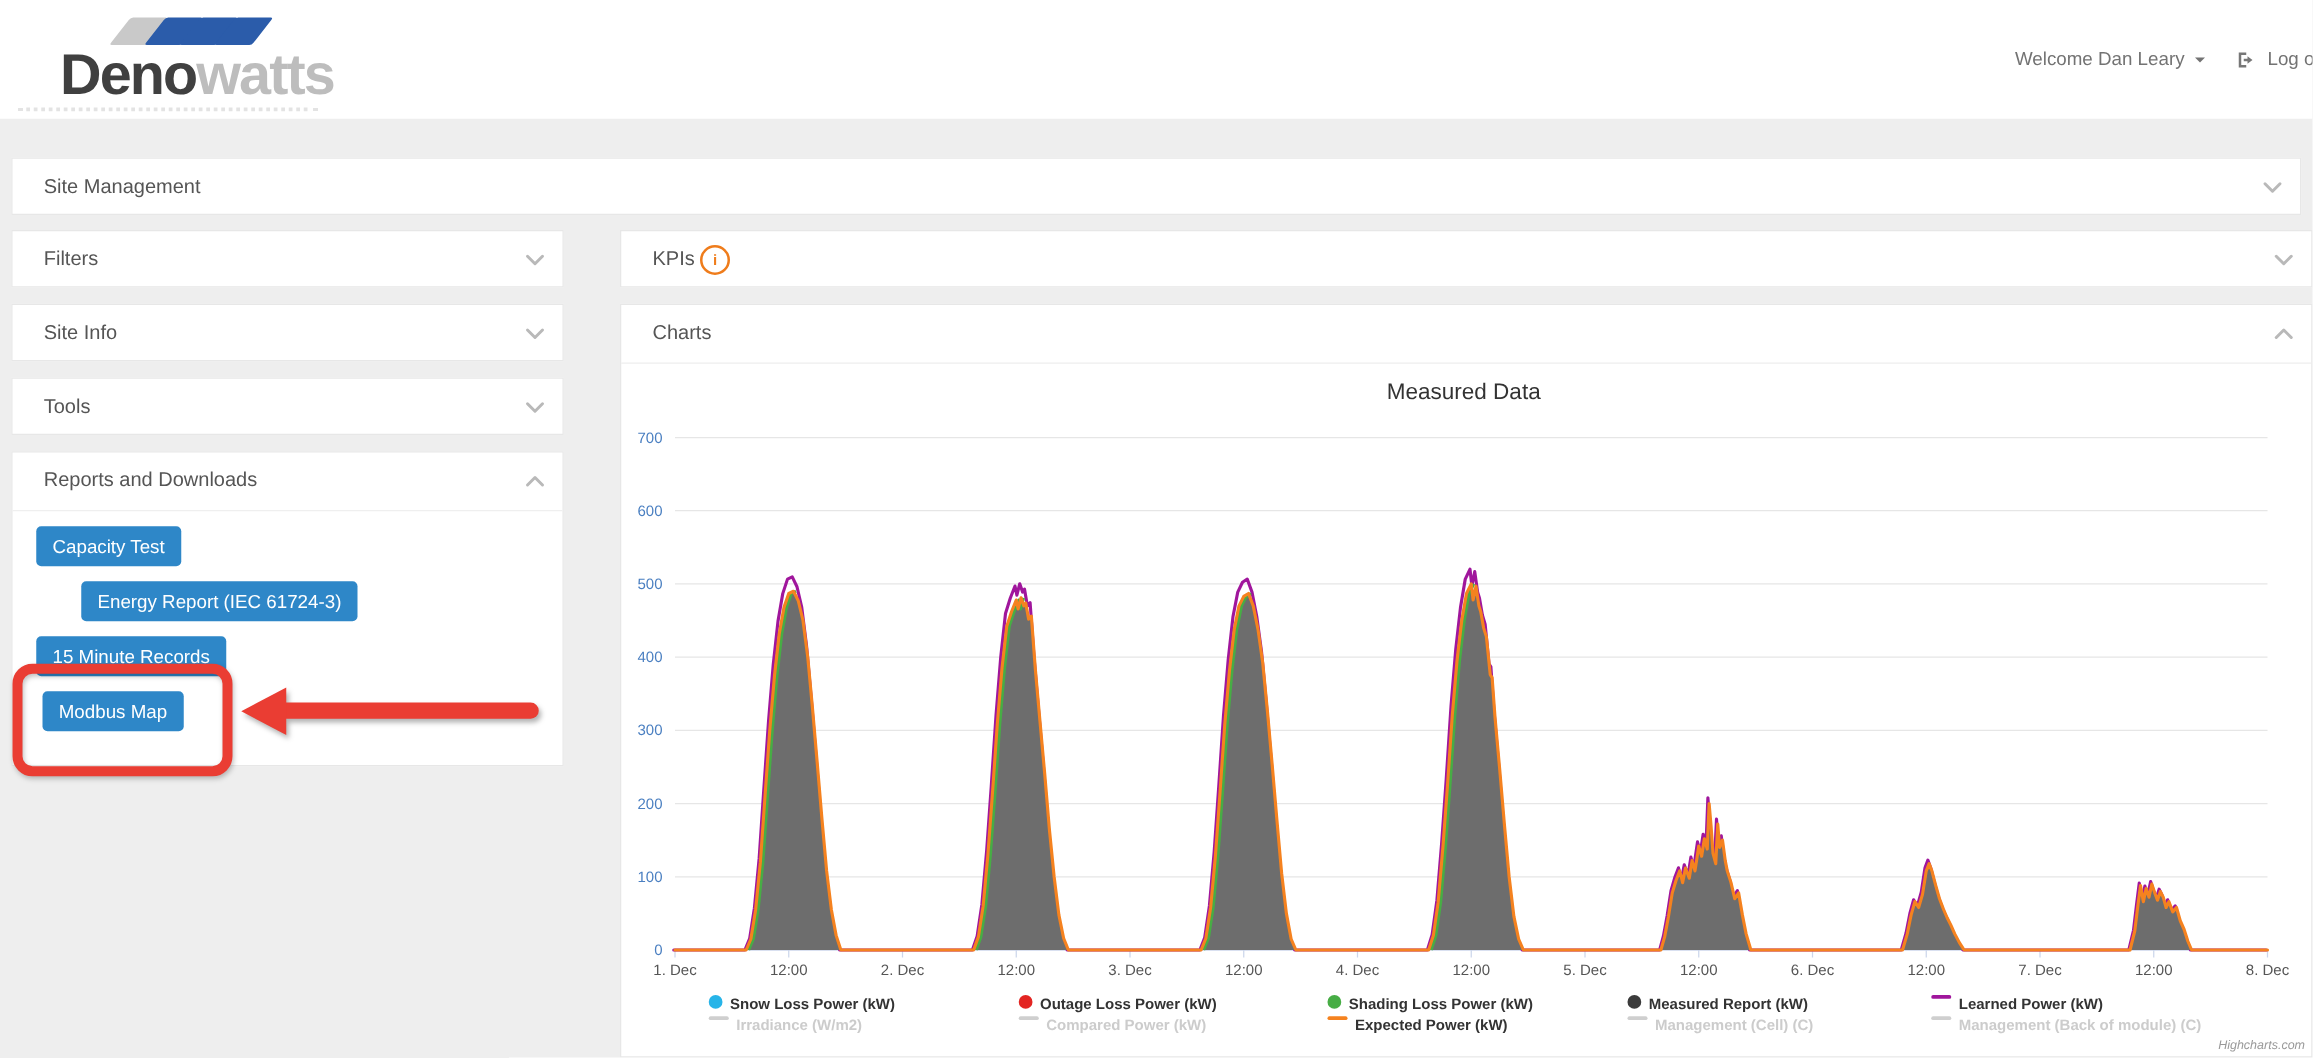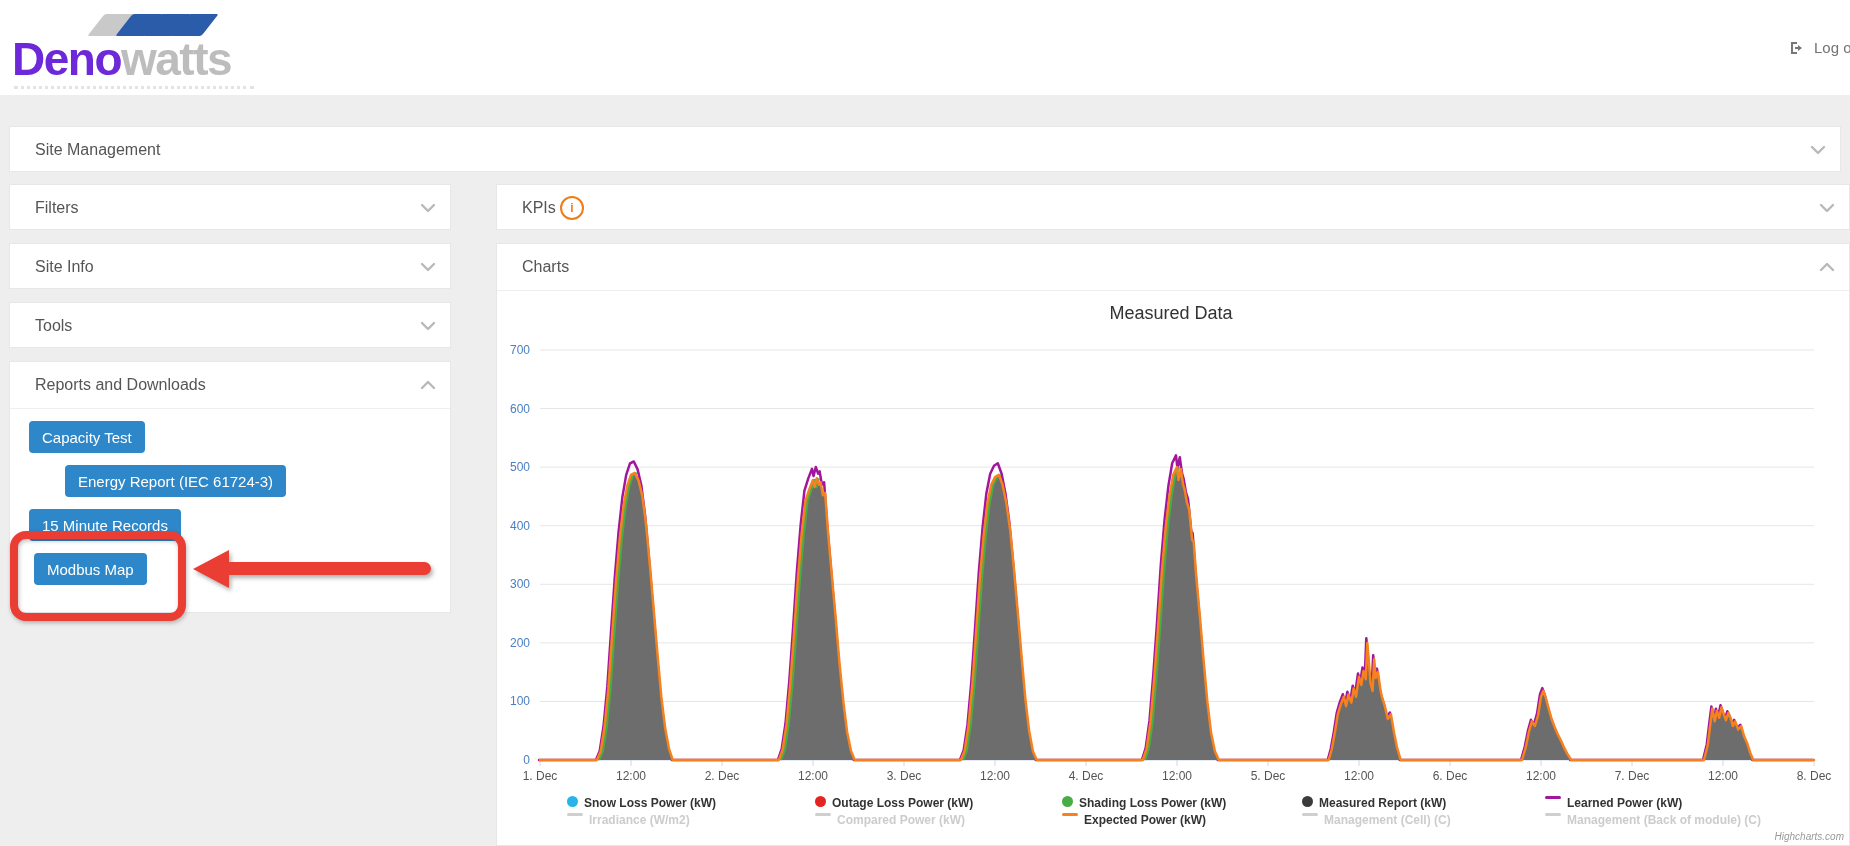--- a/index.html
+++ b/index.html
@@ -6,21 +6,21 @@
   body{
     width:1850px;height:846px;position:relative;overflow:hidden;
     background:#eeeeee;font-family:"Liberation Sans",sans-serif;
     -webkit-font-smoothing:antialiased;
   }
   
   .header{position:absolute;left:0;top:0;width:1850px;height:95px;background:#ffffff;}
   .logo{position:absolute;left:12px;top:10px;width:250px;height:80px;cursor:pointer;}
   .logo-slash{position:absolute;top:4px;width:30px;height:22px;transform:skewX(-38deg);border-radius:2px;}
   .logo-text{position:absolute;left:0;top:26px;font-size:46px;font-weight:800;letter-spacing:-1.5px;line-height:1;}
-  .logo-deno{color:#6d28d9;}
+  .logo-deno{color:#404040;margin-left:36px;}
   .logo-watts{color:#bdbdbd;}
   .logo-dash{position:absolute;left:2px;top:76px;width:240px;border-bottom:3px dotted #e3e3e3;}
   .main-nav{position:absolute;left:268px;top:0;height:95px;display:flex;align-items:center;gap:50px;}
   .nav-item{font-size:15px;color:#737373;cursor:pointer;white-space:nowrap;display:flex;align-items:center;gap:7px;}
   .nav-item sup{font-size:10px;}
   .caret{width:0;height:0;border-left:4px solid transparent;border-right:4px solid transparent;border-top:4px solid #737373;display:inline-block;}
   .welcome{position:absolute;left:1612px;top:0;height:95px;display:flex;align-items:center;gap:8px;font-size:15px;color:#737373;cursor:pointer;}
   .logout{position:absolute;left:1789px;top:0;height:95px;display:flex;align-items:center;gap:9px;font-size:15px;color:#737373;cursor:pointer;white-space:nowrap;}
   
   .panel{position:absolute;background:#ffffff;border:1px solid #e7e7e7;box-sizing:border-box;}
@@ -55,20 +55,24 @@
 <body>
 
 <div class="header">
   <div class="logo">
     <span class="logo-slash" style="left:84px;background:#c9c9c9;"></span>
     <span class="logo-slash" style="left:112px;background:#2b5caa;"></span>
     <span class="logo-slash" style="left:140px;background:#2b5caa;"></span>
     <span class="logo-slash" style="left:168px;background:#2b5caa;"></span>
     <div class="logo-text"><span class="logo-deno">Deno</span><span class="logo-watts">watts</span></div>
     <div class="logo-dash"></div>
+  </div>
+  <div class="welcome">
+    <span>Welcome Dan Leary</span>
+    <span class="caret"></span>
   </div>
   <div class="logout">
     <svg width="16" height="16" viewBox="0 0 16 16">
         <path d="M2 2h6v2H4v8h4v2H2z" fill="#777"></path>
         <path d="M9 5l4 3-4 3V9H6V7h3z" fill="#777"></path>
       </svg>
     <span>Log out</span>
   </div>
 </div>
 

